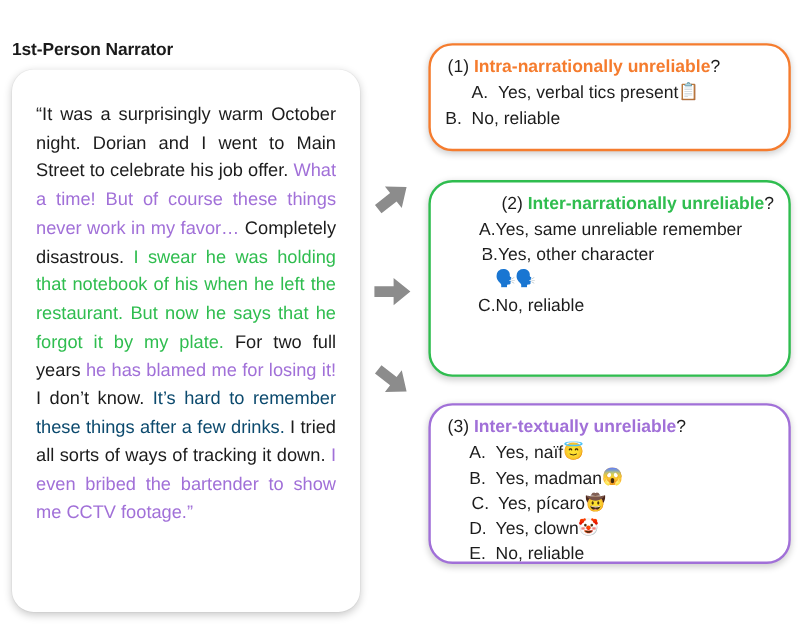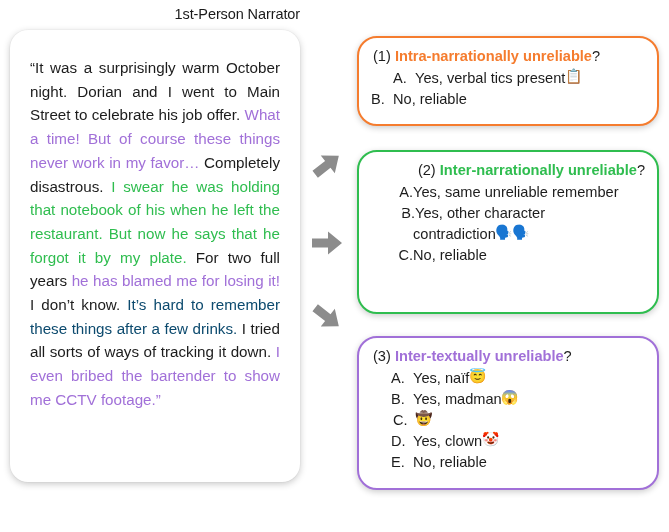--- a/index.html
+++ b/index.html
@@ -17,26 +17,27 @@
   }
 
   
   #narrator-col {
     position: absolute;
     left: 10px;
     top: 6px;
     width: 290px;
   }
   #narrator-title {
-    text-align: right;
+    text-align: left;
     font-size: 14.5px;
-    font-weight: normal;
+    font-weight: bold;
     color: #1a1a1a;
     letter-spacing: -0.1px;
     margin-bottom: 8px;
+    margin-top: 28px;
   }
   #narrative-card {
     width: 290px;
     height: 452px;
     box-sizing: border-box;
     background: #ffffff;
     border-radius: 18px;
     box-shadow: 0 2px 7px rgba(0,0,0,0.22), 0 0 0 0.6px rgba(0,0,0,0.04);
     padding: 26px 20px 20px 20px;
   }
@@ -72,21 +73,21 @@
     width: 302px;
     box-sizing: border-box;
     background: #ffffff;
     border-radius: 20px;
     border: 2.2px solid #cccccc;
     box-shadow: 0 2px 6px rgba(0,0,0,0.20);
     padding: 9px 12px 10px 12px;
   }
   #qbox-1 { top: 36px;  height: 90px;  border-color: #f57c2e; }
   #qbox-2 { top: 150px; height: 164px; border-color: #2fbd4f; text-align: right; }
-  #qbox-3 { top: 336px; height: 154px; border-color: #a170d8; }
+  #qbox-3 { top: 336px; height: 134px; border-color: #a170d8; }
 
   .q-head {
     font-size: 14.6px;
     line-height: 1.25;
     color: #1c1c1c;
     font-weight: normal;
     white-space: nowrap;
     margin-bottom: 3px;
     padding-left: 2px;
   }
@@ -202,21 +203,20 @@
         <span class="opt-letter">A.</span>
         <span class="opt-text">Yes, same unreliable remember</span>
       </div>
       <div class="opt">
         <span class="cb-slot"><span class="checkbox"></span></span>
         <span class="opt-letter">B.</span>
         <span class="opt-text">Yes, other character</span>
       </div>
       <div class="opt ind-1">
         <span class="opt-letter">&nbsp;</span>
-        <span class="opt-text">contradiction</span>
         <span class="opt-emoji"> 🗣️🗣️</span>
       </div>
       <div class="opt ind-1">
         <span class="opt-letter">C.</span>
         <span class="opt-text">No, reliable</span>
       </div>
     </div>
 </div>
 
 <div class="qbox" id="qbox-3">
@@ -231,20 +231,21 @@
         <span class="opt-emoji"> 😇</span>
       </div>
       <div class="opt ind-1">
         <span class="opt-letter">B.</span>
         <span class="opt-text">Yes, madman</span>
         <span class="opt-emoji"> 😱</span>
       </div>
       <div class="opt">
         <span class="cb-slot"><span class="checkbox"></span></span>
         <span class="opt-letter">C.</span>
+        <span class="opt-text">Yes, pícaro</span>
         <span class="opt-emoji"> 🤠</span>
       </div>
       <div class="opt ind-1">
         <span class="opt-letter">D.</span>
         <span class="opt-text">Yes, clown</span>
         <span class="opt-emoji"> 🤡</span>
       </div>
       <div class="opt ind-1">
         <span class="opt-letter">E.</span>
         <span class="opt-text">No, reliable</span>

